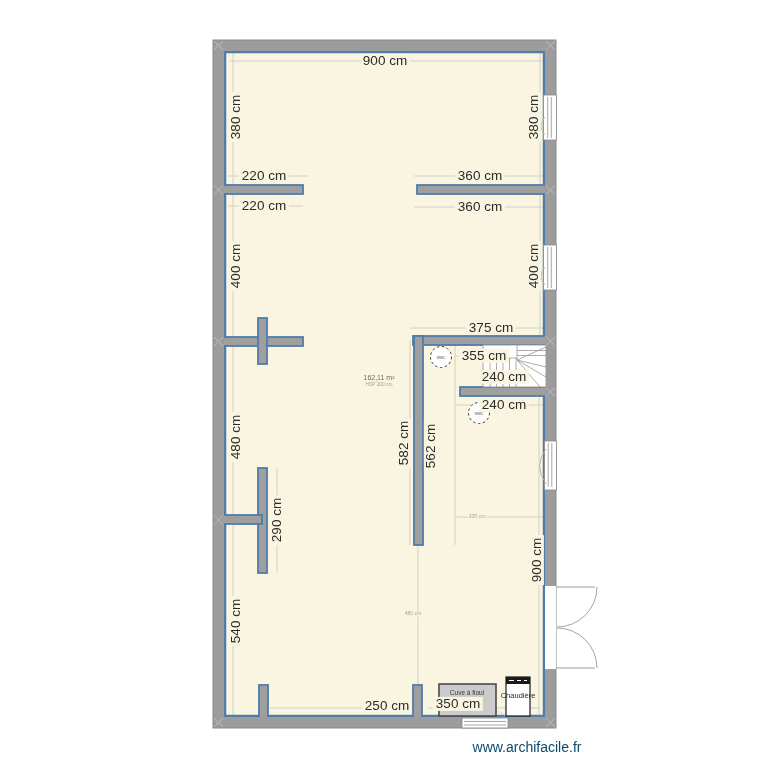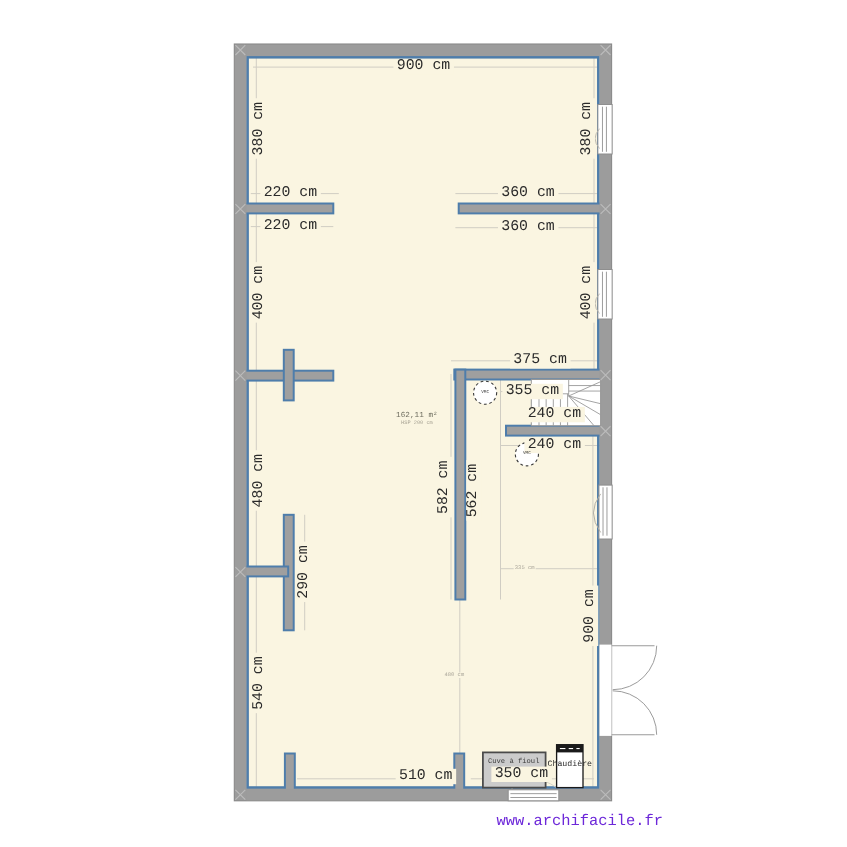--- a/index.html
+++ b/index.html
@@ -1,31 +1,31 @@
 <!DOCTYPE html>
 <html><head>
 <meta charset="utf-8">
 <style>
   html,body{margin:0;padding:0;background:#ffffff;}
   .canvas{position:relative;width:770px;height:770px;background:#ffffff;
-          font-family:Liberation Mono, monospace;overflow:hidden;}
+          font-family:Liberation Sans, sans-serif;overflow:hidden;}
   .canvas svg{position:absolute;left:0;top:0;}
   .label-layer{position:absolute;left:0;top:0;width:770px;height:770px;}
   .dim{position:absolute;transform:translate(-50%,-50%);font-size:13.5px;color:#2b2b2b;
        white-space:nowrap;background:#FAF5E1;padding:0 3px;line-height:1.05;}
   .dim.rot{transform:translate(-50%,-50%) rotate(-90deg);}
   .dim.tiny{font-size:5px;color:#a9a599;background:#FAF5E1;padding:0 1px;}
   .area-label{position:absolute;transform:translate(-50%,-50%);text-align:center;line-height:1.15;}
   .area-label .l1{font-size:7px;color:#6f6e60;}
   .area-label .l2{font-size:4.8px;color:#a39f90;}
   .equip-label{position:absolute;transform:translate(-50%,-50%);white-space:nowrap;}
   .boiler-label{font-size:7.5px;color:#2a2a2a;margin-top:28px;}
   .tank-label{font-size:6.5px;color:#3a3a3a;}
   .vmc-label{font-size:4px;color:#444;letter-spacing:0;}
-  .watermark{position:absolute;transform:translate(-50%,-50%);font-size:14px;color:#6d28d9;}
+  .watermark{position:absolute;transform:translate(-50%,-50%);font-size:14px;color:#0c4a6e;}
 </style>
 </head>
 <body>
 
 <div class="canvas">
 
   <svg width="770" height="770" viewBox="0 0 770 770">
 
     <rect x="213" y="40" width="343" height="688" fill="#FAF5E1"></rect>
 
@@ -176,22 +176,22 @@
         <div class="dim" style="left: 491px; top: 328px;">375 cm</div>
         <div class="dim" style="left: 484px; top: 356px;">355 cm</div>
         <div class="dim" style="left: 504px; top: 377px;">240 cm</div>
         <div class="dim" style="left: 504px; top: 405px;">240 cm</div>
         <div class="dim rot" style="left: 236px; top: 437px;">480 cm</div>
         <div class="dim rot" style="left: 404px; top: 443px;">582 cm</div>
         <div class="dim rot" style="left: 431px; top: 446px;">562 cm</div>
         <div class="dim rot" style="left: 277px; top: 520px;">290 cm</div>
         <div class="dim rot" style="left: 537px; top: 560px;">900 cm</div>
         <div class="dim rot" style="left: 236px; top: 621px;">540 cm</div>
-        <div class="dim" style="left: 387px; top: 706px;">510 cm</div>
-        <div class="dim" style="left: 474px; top: 704px;">350 cm</div>
+        <div class="dim" style="left: 387px; top: 706px;">250 cm</div>
+        <div class="dim" style="left: 458px; top: 704px;">350 cm</div>
         <div class="dim tiny" style="left: 477px; top: 517px;">335 cm</div>
         <div class="dim tiny" style="left: 413px; top: 614px;">480 cm</div>
       </div>
 
     <div class="area-label" style="left:379px;top:381px;">
       <div class="l1">162,11 m²</div>
       <div class="l2">HSP 200 cm</div>
     </div>
 
     <div class="equip-label vmc-label" style="left:441px;top:357px;">VMC</div>

